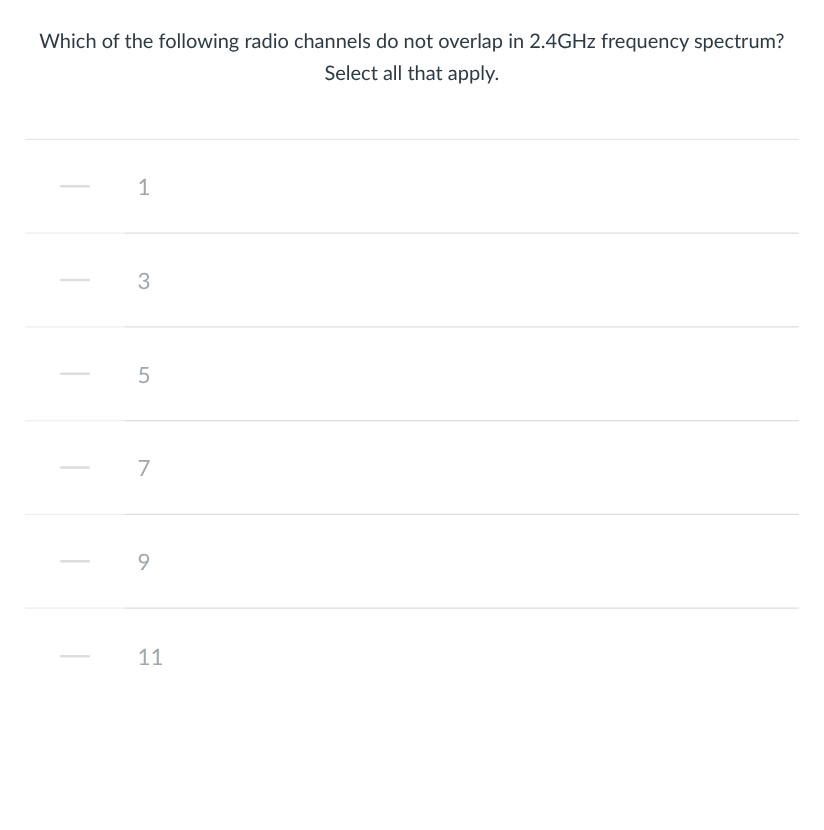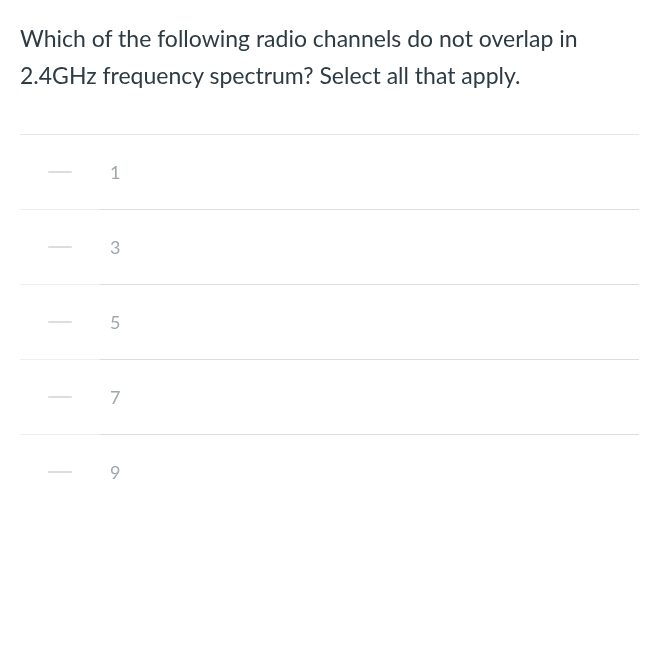--- a/index.html
+++ b/index.html
@@ -9,25 +9,26 @@
     }
     body {
       font-family: -apple-system, BlinkMacSystemFont, "Segoe UI", "Lato", "Helvetica Neue", Arial, sans-serif;
       background: #ffffff;
       width: 659px;
       height: 664px;
       padding: 20px;
       color: #2d3b45;
     }
     .question-text {
-      font-size: 23px;
+      font-size: 16px;
       line-height: 1.6;
       color: #2d3b45;
       margin-bottom: 40px;
       font-weight: 400;
+      text-align: center;
     }
     .answers-container {
       border-top: 1px solid #e8e8e8;
     }
     .answer-row {
       display: flex;
       align-items: center;
       min-height: 75px;
       position: relative;
     }
@@ -112,13 +113,21 @@
     </div>
   </div>
   <div class="answer-row">
     <div class="checkbox-area">
       <div class="checkbox-placeholder"></div>
     </div>
     <div class="answer-content">
       <span class="answer-label">9</span>
     </div>
   </div>
+  <div class="answer-row">
+    <div class="checkbox-area">
+      <div class="checkbox-placeholder"></div>
+    </div>
+    <div class="answer-content">
+      <span class="answer-label">11</span>
+    </div>
+  </div>
 </div>
 
 </body></html>

